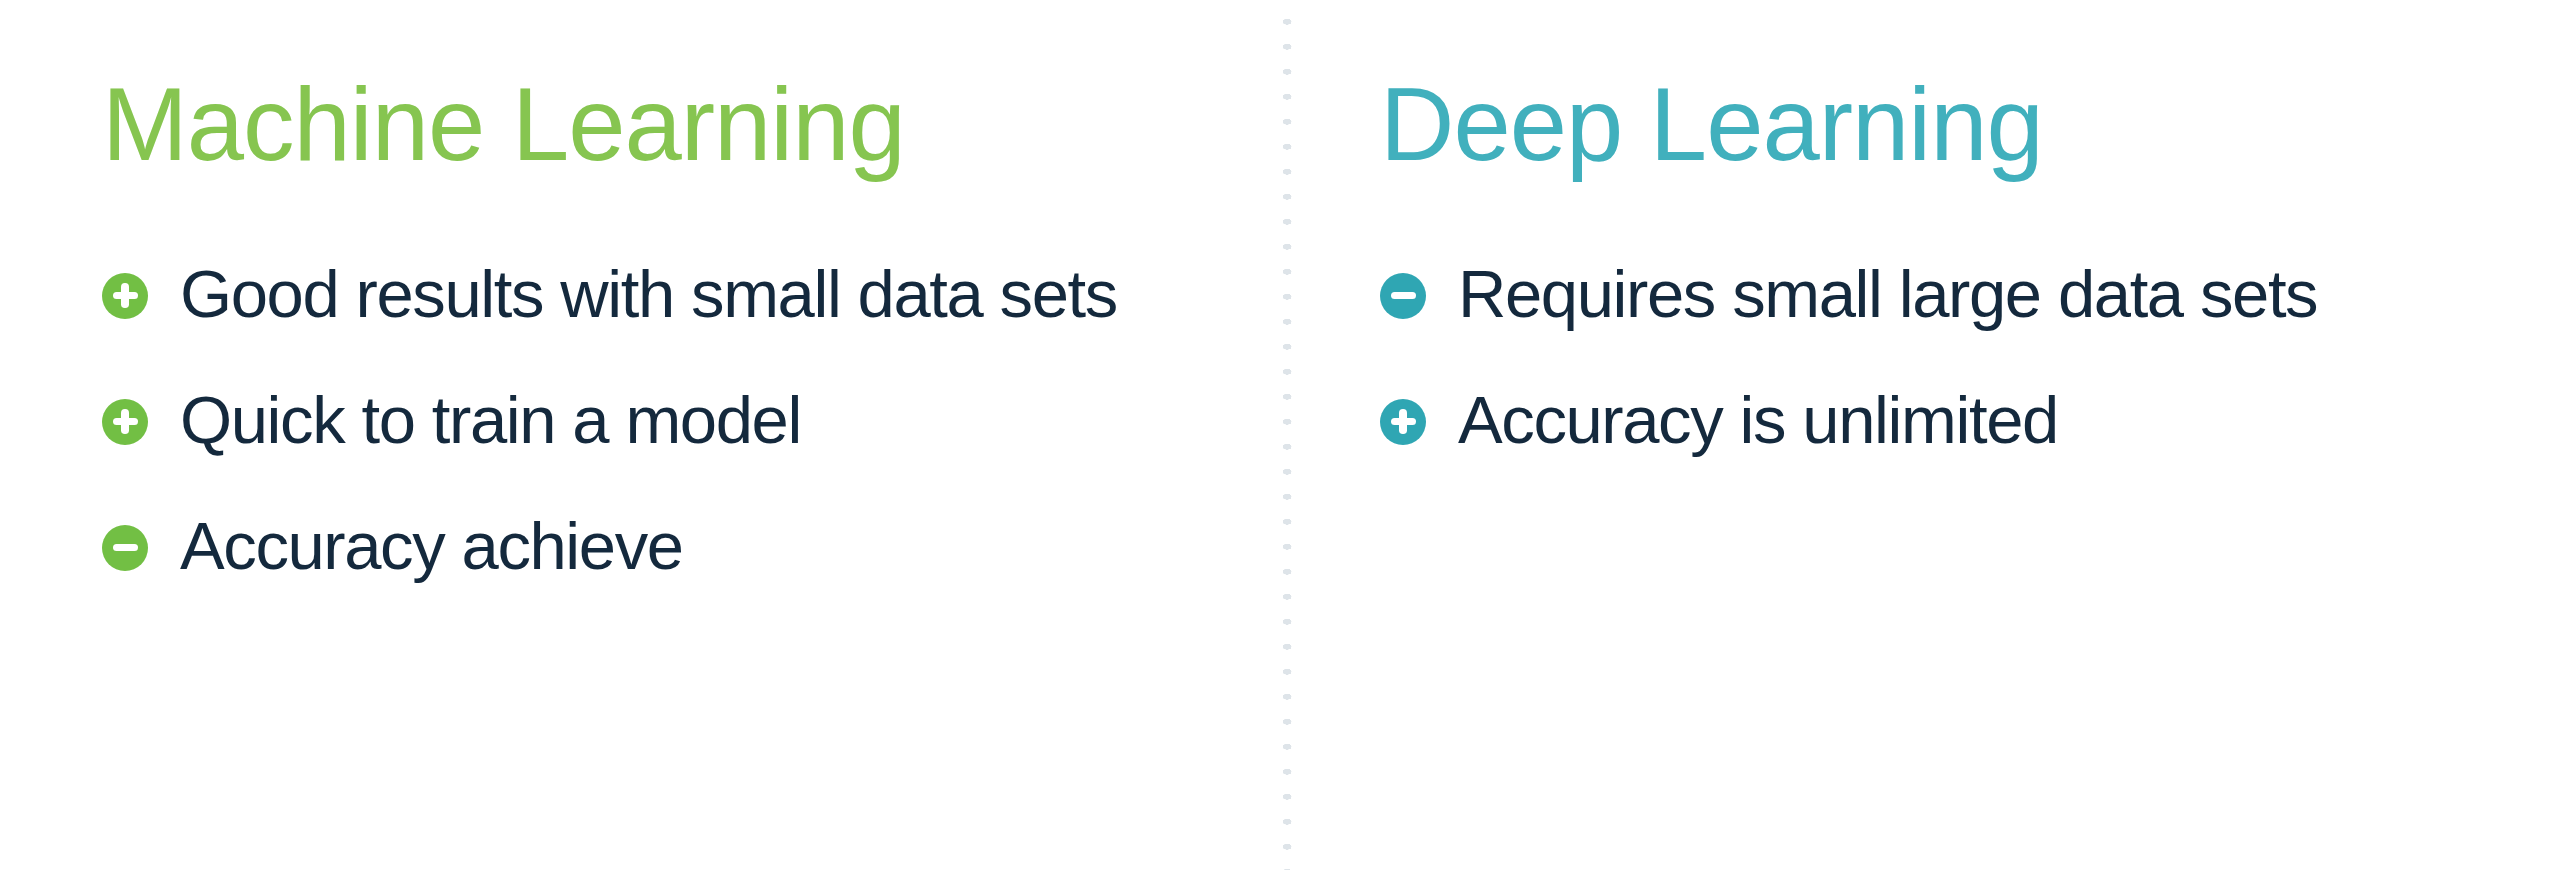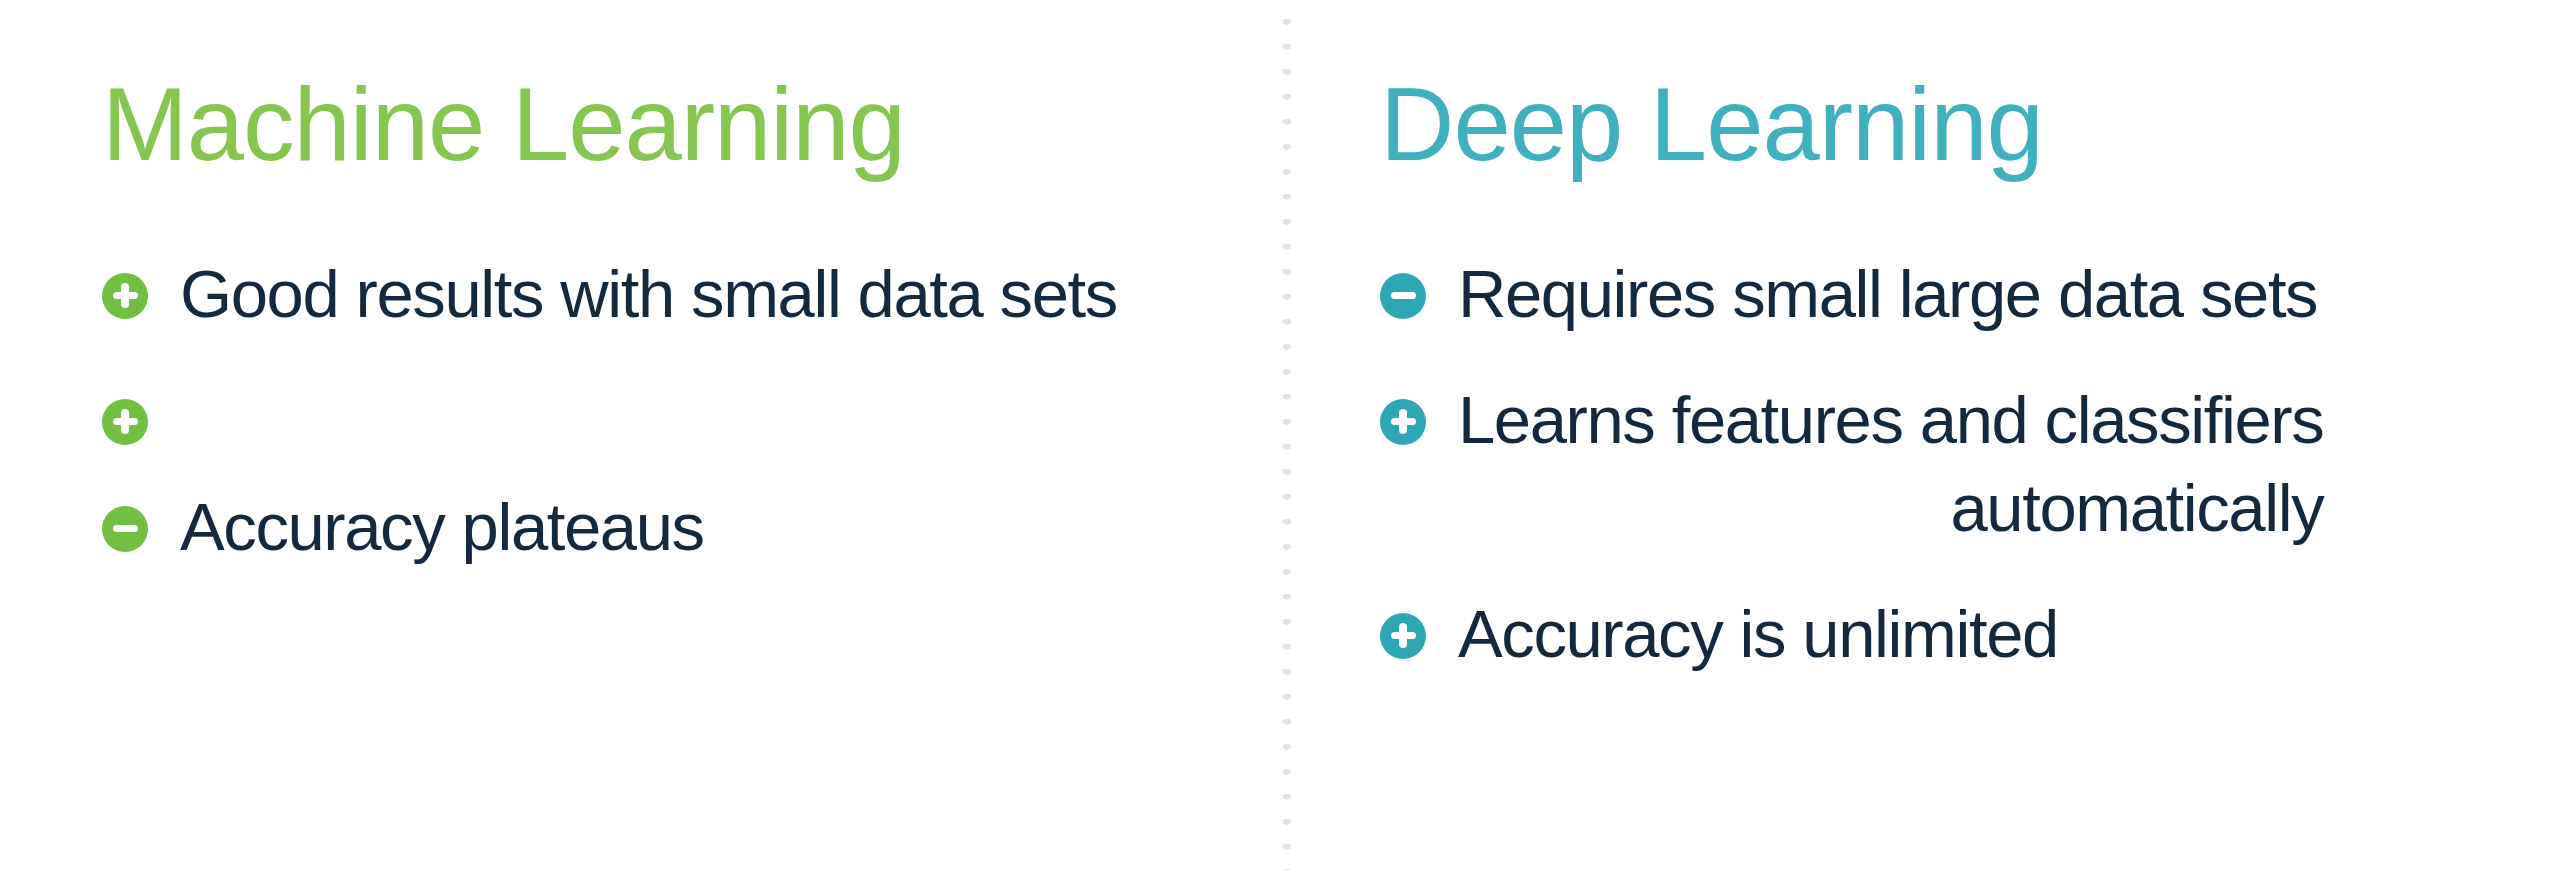--- a/index.html
+++ b/index.html
@@ -100,43 +100,39 @@
 
   <section class="column ml">
     <h1 class="title">Machine Learning</h1>
     <ul class="points">
       <li class="point">
         <span class="bullet-icon" data-icon="plus"></span>
         <span class="point-text">Good results with small data sets</span>
       </li>
       <li class="point">
         <span class="bullet-icon" data-icon="plus"></span>
+        <span class="point-text">Quick to train a model</span>
       </li>
       <li class="point">
         <span class="bullet-icon" data-icon="minus"></span>
-        <span class="point-text">Accuracy plateaus</span>
+        <span class="point-text">Accuracy achieve</span>
       </li>
     </ul>
   </section>
 
   <div class="divider"></div>
 
   <section class="column dl">
     <h1 class="title">Deep Learning</h1>
     <ul class="points">
       <li class="point">
         <span class="bullet-icon" data-icon="minus"></span>
         <span class="point-text">Requires small large data sets</span>
       </li>
       <li class="point">
         <span class="bullet-icon" data-icon="plus"></span>
-        <span class="point-text">Learns features and classifiers
-automatically</span>
-      </li>
-      <li class="point">
-        <span class="bullet-icon" data-icon="plus"></span>
         <span class="point-text">Accuracy is unlimited</span>
       </li>
     </ul>
   </section>
 
 </div>
 
 
 </body></html>

